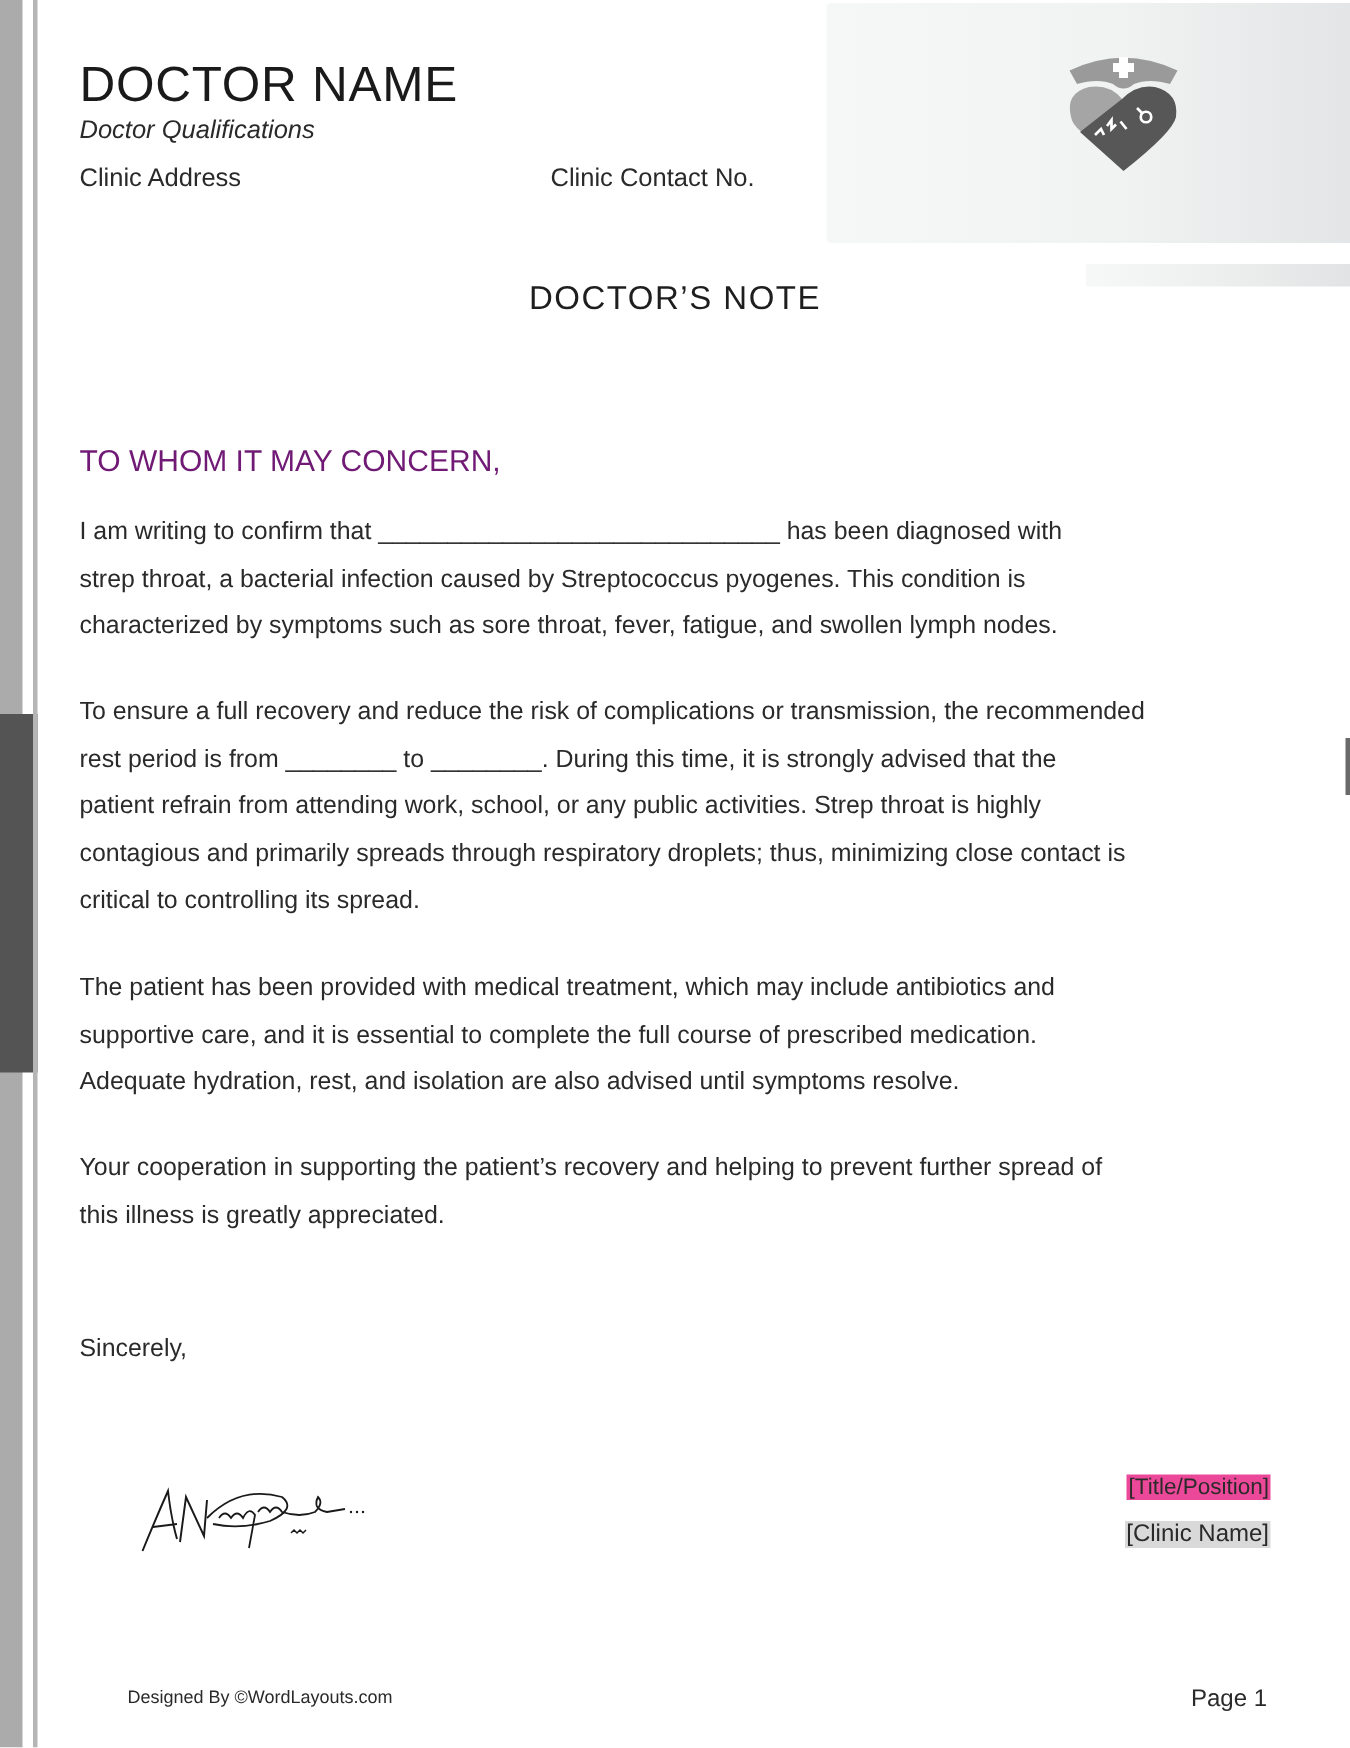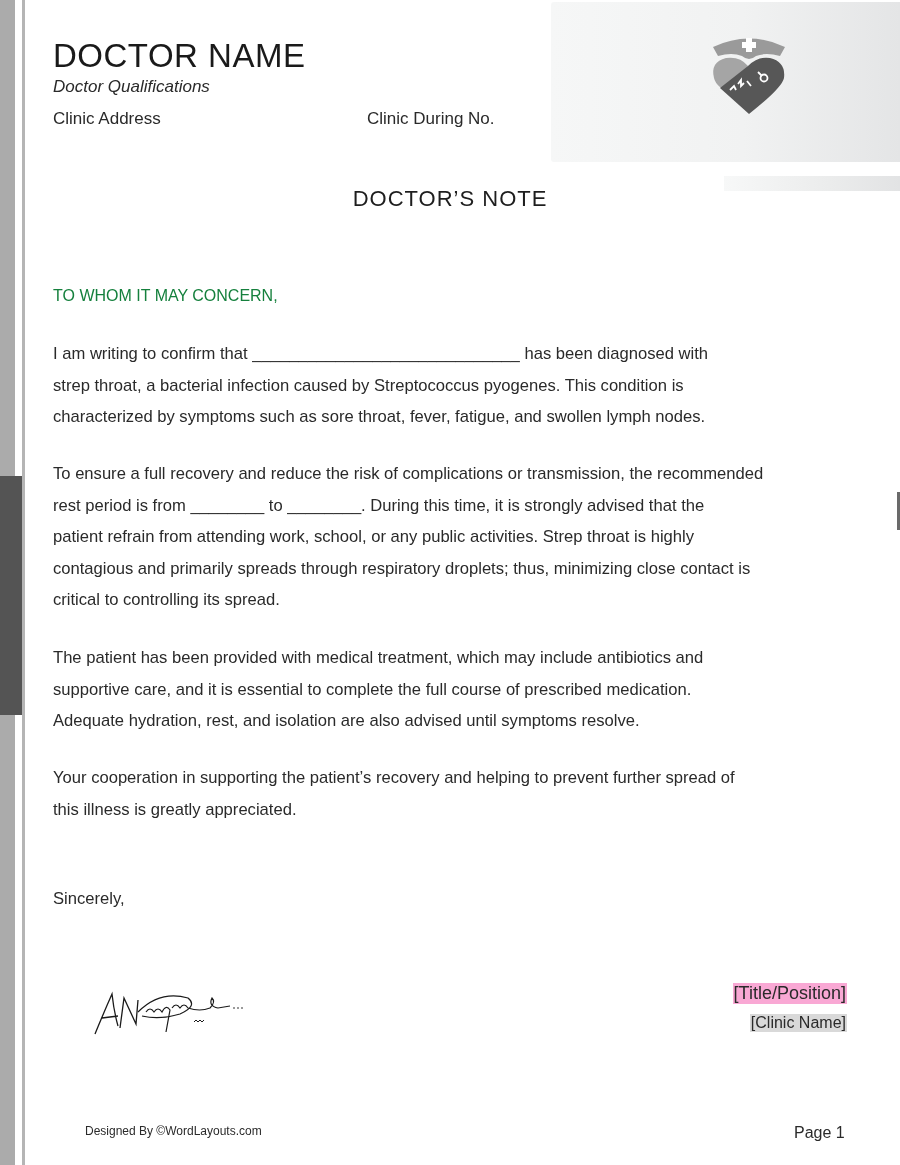--- a/index.html
+++ b/index.html
@@ -23,32 +23,32 @@
     .right-tick { position: absolute; left: 897px; top: 492px; width: 3px; height: 38px; background: #6a6a6a; }
     .logo { position: absolute; left: 706px; top: 34px; width: 86px; height: 82px; }
 
     .doctor-name { position: absolute; left: 53px; top: 37px; font-size: 33px; letter-spacing: 0.5px; font-weight: 300; color: #1a1a1a; }
     .doctor-qual { position: absolute; left: 53px; top: 77px; font-size: 17px; color: #2a2a2a; font-style: italic; }
     .clinic-address { position: absolute; left: 53px; top: 109px; font-size: 17px; color: #2a2a2a; }
     .clinic-contact { position: absolute; left: 367px; top: 109px; font-size: 17px; color: #2a2a2a; }
 
     .note-title { position: absolute; left: 0; width: 900px; top: 186px; text-align: center; font-size: 22px; letter-spacing: 1px; color: #1e1e1e; }
 
-    .salutation { position: absolute; left: 53px; top: 287px; font-size: 16px; color: #15803d; }
+    .salutation { position: absolute; left: 53px; top: 297px; font-size: 20px; color: #701a75; }
     .para { position: absolute; left: 53px; width: 800px; font-size: 16.6px; line-height: 31.5px; color: #2a2a2a; }
     .para .line { display: block; white-space: nowrap; }
     .p1 { top: 338px; }
     .p2 { top: 458px; }
     .p3 { top: 642px; }
     .p4 { top: 762px; }
 
     .closing { position: absolute; left: 53px; top: 889px; font-size: 16.6px; color: #2a2a2a; }
     .signature { position: absolute; left: 90px; top: 982px; width: 160px; height: 60px; }
 
-    .sign-title { position: absolute; right: 53px; top: 983px; font-size: 18px; background: #f9a8d4; color: #2a2a2a; padding: 0 1px; }
+    .sign-title { position: absolute; right: 53px; top: 983px; font-size: 15px; background: #ec4899; color: #2a2a2a; padding: 0 1px; }
     .sign-clinic { position: absolute; right: 53px; top: 1014px; font-size: 16px; background: #d9d9d9; color: #2a2a2a; padding: 0 1px; }
 
     .footer-left { position: absolute; left: 53px; top: 1124px; font-size: 12px; color: #2a2a2a; margin-left: 32px; }
     .footer-right { position: absolute; left: 794px; top: 1124px; font-size: 16px; color: #2a2a2a; }
   </style>
 </head>
 <body>
 
 <div class="left-bar"></div>
 <div class="left-bar-dark"></div>
@@ -68,21 +68,21 @@
   <path d="M42 32 Q52 22 64 24 Q80 28 78 44 Q76 54 43 80 L14 54 Z" fill="#575757"></path>
 
   <path d="M24 56 L28 52 L30 56 M32 50 L35 46 L35 52 L38 49 M41 47 L45 52" stroke="#ffffff" stroke-width="1.8" fill="none"></path>
   <circle cx="58" cy="44" r="3.5" stroke="#ffffff" stroke-width="1.8" fill="none"></circle>
   <path d="M52 38 L56 42" stroke="#ffffff" stroke-width="1.8"></path>
 </svg>
 
 <div class="doctor-name">DOCTOR NAME</div>
 <div class="doctor-qual">Doctor Qualifications</div>
 <div class="clinic-address">Clinic Address</div>
-<div class="clinic-contact">Clinic During No.</div>
+<div class="clinic-contact">Clinic Contact No.</div>
 
 <div class="note-title">DOCTOR’S NOTE</div>
 
 <div class="salutation">TO WHOM IT MAY CONCERN,</div>
 
 <div class="para p1">
   <span class="line">I am writing to confirm that _____________________________ has been diagnosed with</span>
   <span class="line">strep throat, a bacterial infection caused by Streptococcus pyogenes. This condition is</span>
   <span class="line">characterized by symptoms such as sore throat, fever, fatigue, and swollen lymph nodes.</span>
 </div>

